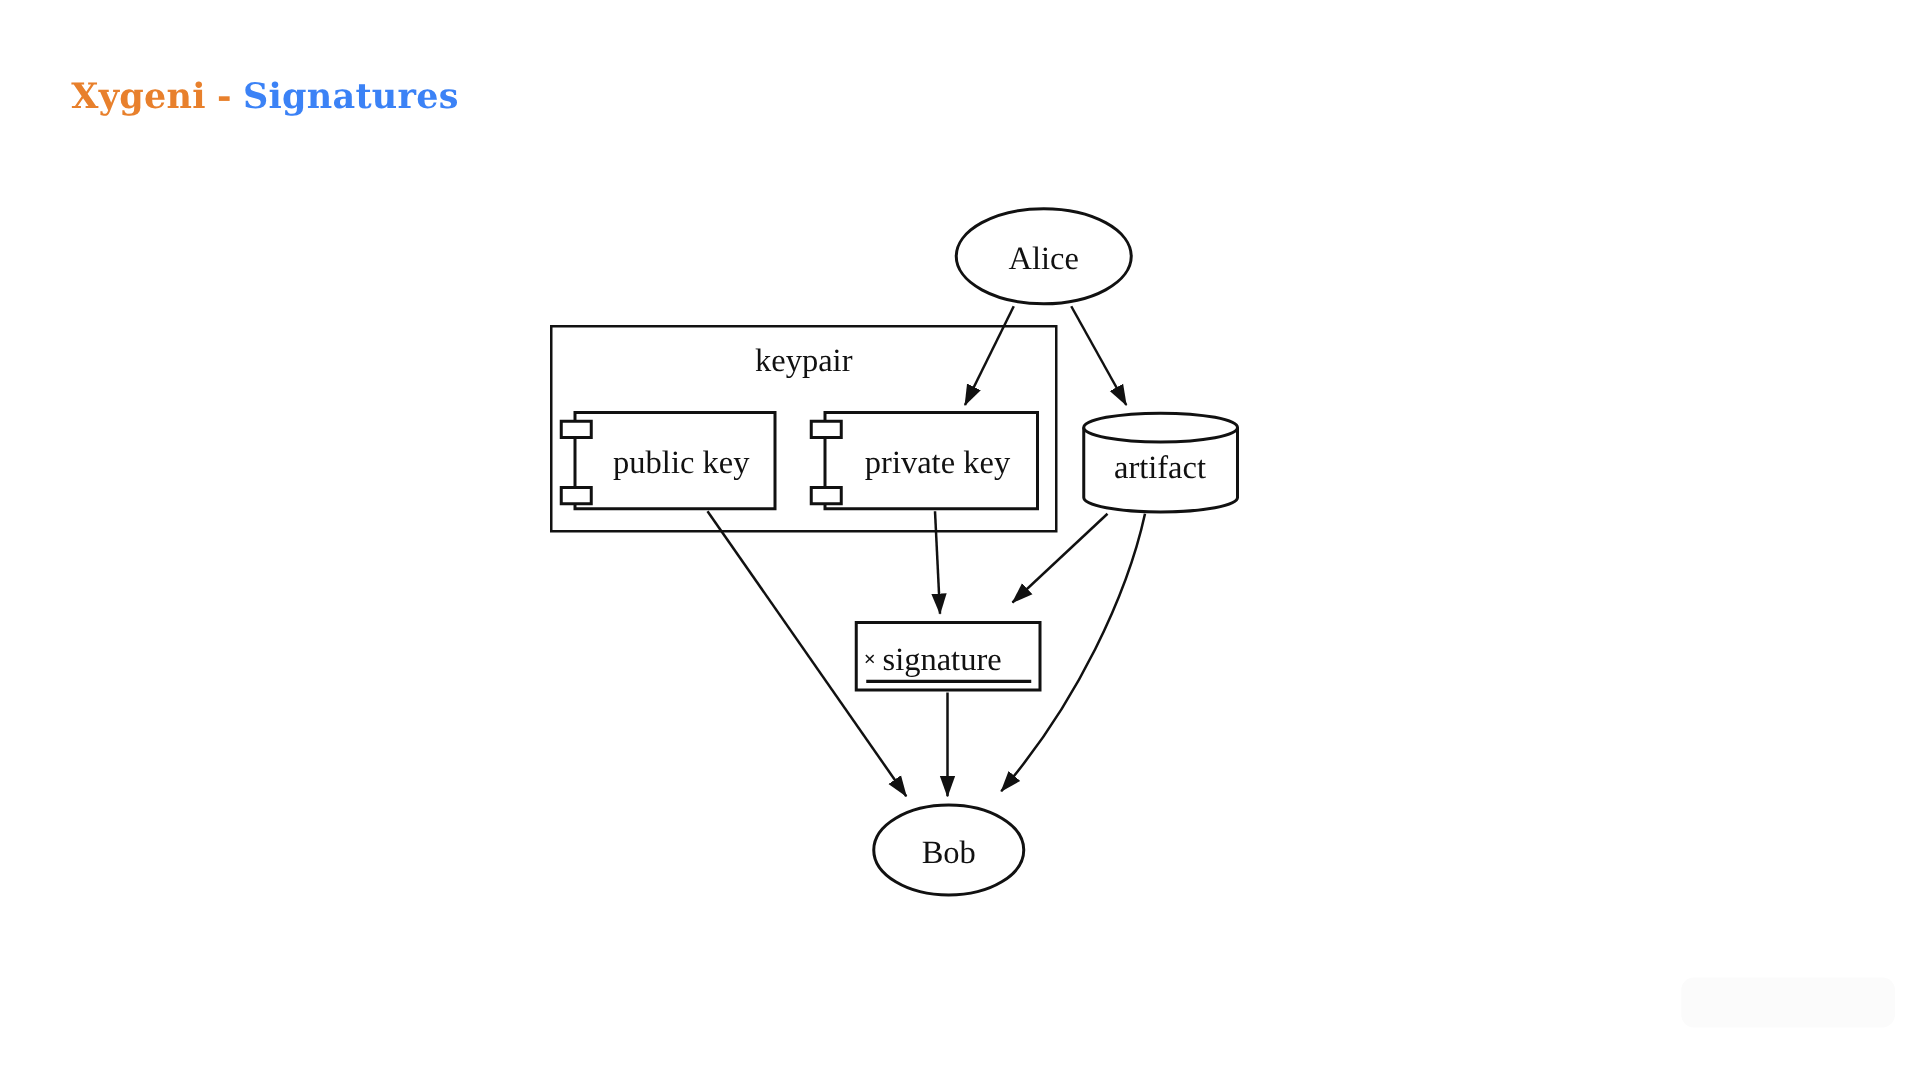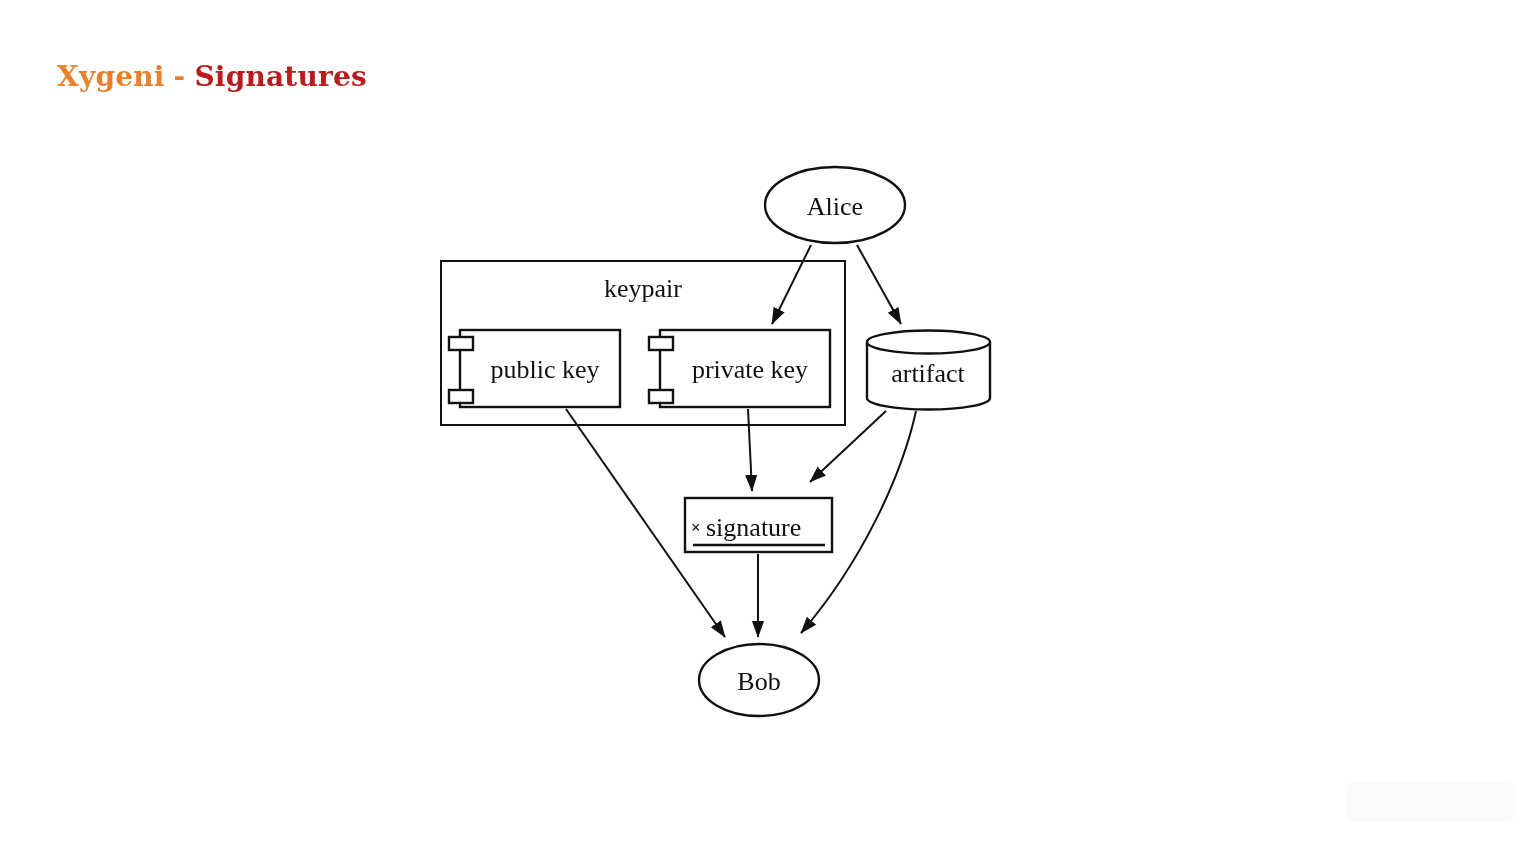--- a/index.html
+++ b/index.html
@@ -25,21 +25,21 @@
     display: flex;
     gap: 9px;
     font-family: "DejaVu Serif", serif;
     font-size: 28px;
     font-weight: 700;
     letter-spacing: 0.2px;
     line-height: 38px;
   }
   .brand { color: #E8802C; }
   .sep   { color: #E8802C; }
-  .pageName { color: #b91c1c; }
+  .pageName { color: #3b82f6; }
 
   svg.diagram {
     position: absolute;
     left: 0;
     top: 0;
   }
   .node-outline {
     fill: #ffffff;
     stroke: #111111;
     stroke-width: 2.4;

